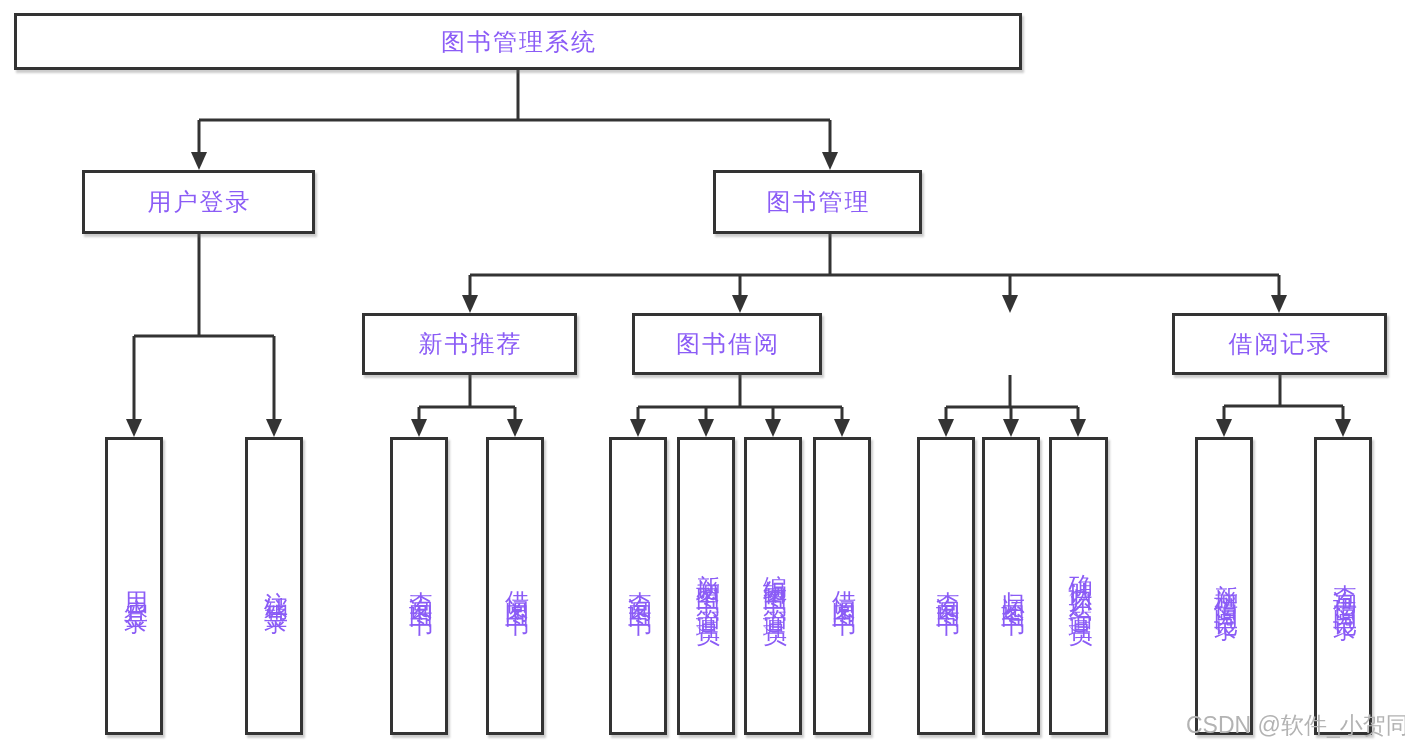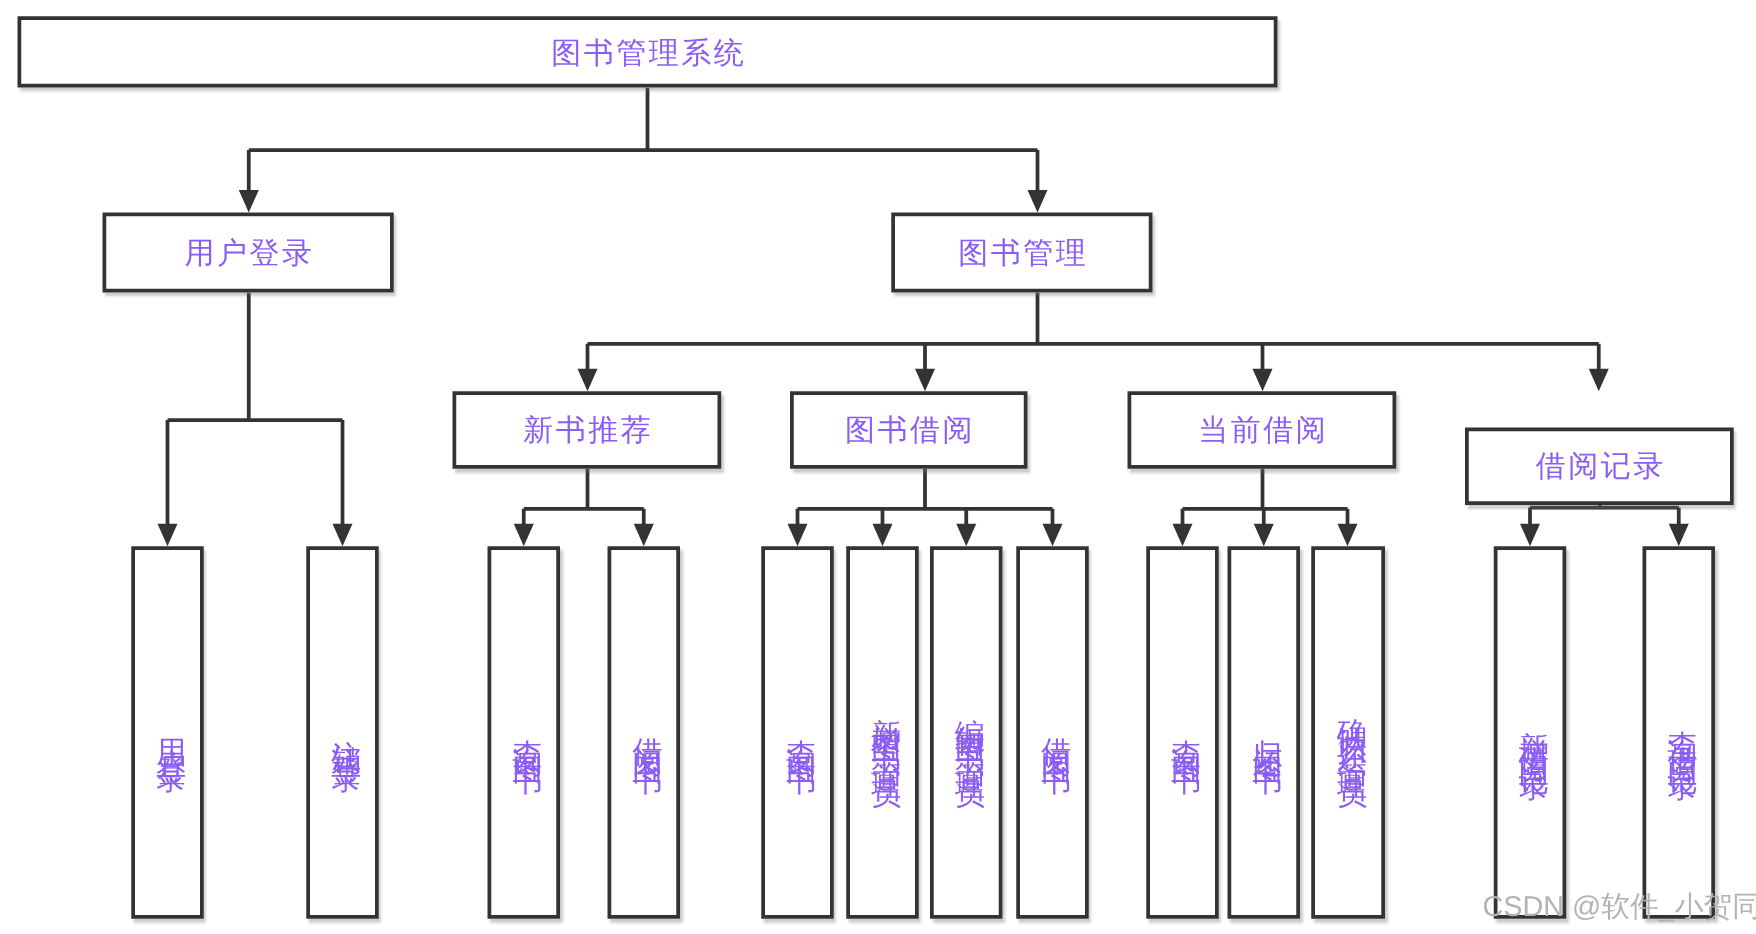--- a/index.html
+++ b/index.html
@@ -157,24 +157,21 @@
   <div class="box" style="left:713px; top:170px; width:209px; height:64px;">
     <span class="h-label">图书管理</span>
   </div>
 
   <div class="box" style="left:362px; top:313px; width:215px; height:62px;">
     <span class="h-label">新书推荐</span>
   </div>
   <div class="box" style="left:632px; top:313px; width:190px; height:62px;">
     <span class="h-label">图书借阅</span>
   </div>
-  <div class="box" style="left:902px; top:313px; width:215px; height:62px;">
-    <span class="h-label">当前借阅</span>
-  </div>
-  <div class="box" style="left:1172px; top:313px; width:215px; height:62px;margin-top:29px;">
+  <div class="box" style="left:1172px; top:313px; width:215px; height:62px;">
     <span class="h-label">借阅记录</span>
   </div>
 
   <div class="box v-box" style="left:105px; top:437px; width:58px; height:298px;">
     <span class="v-label">用户登录</span>
   </div>
   <div class="box v-box" style="left:245px; top:437px; width:58px; height:298px;">
     <span class="v-label">注销登录</span>
   </div>
 

